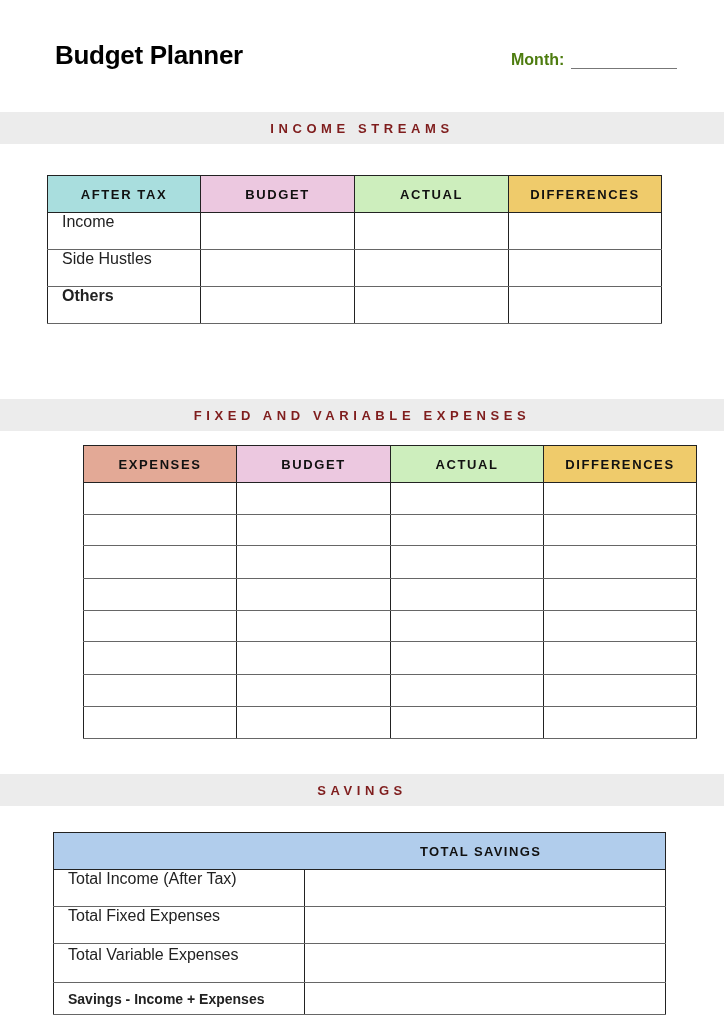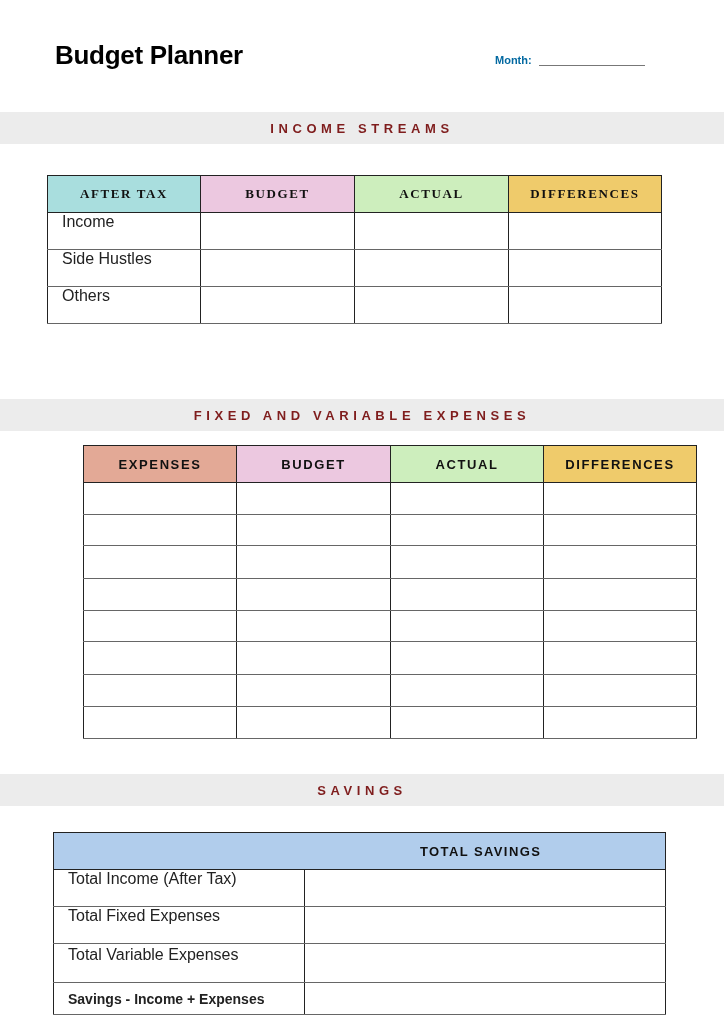--- a/index.html
+++ b/index.html
@@ -1,18 +1,18 @@
 <!DOCTYPE html>
 <html><head>
 <meta charset="utf-8">
 <style>
   html, body { margin: 0; padding: 0; background: #ffffff; }
   body { width: 724px; height: 1024px; position: relative; overflow: hidden; font-family: "Liberation Sans", "DejaVu Sans", sans-serif; color: #111; }
   .title { position: absolute; left: 55px; top: 40px; font-size: 26px; font-weight: bold; letter-spacing: -0.3px; color: #000; }
-  .month { position: absolute; left: 495px; top: 51px; font-size: 11px; font-weight: bold; color: #0369a1; display: flex; align-items: flex-end; }
+  .month { position: absolute; left: 511px; top: 51px; font-size: 16px; font-weight: bold; color: #4d7c0f; display: flex; align-items: flex-end; }
   .month-line { display: inline-block; width: 106px; border-bottom: 1.5px solid #777; margin-left: 7px; height: 14px; }
   .band { position: absolute; left: 0; width: 724px; height: 32px; background: #ececec; display: flex; align-items: center; justify-content: center; font-size: 13px; font-weight: bold; letter-spacing: 4.6px; color: #7f1d1d; }
   table { position: absolute; border-collapse: collapse; table-layout: fixed; }
   td, th { border: 1.5px solid #222; padding: 0; }
   th { font-size: 13px; font-weight: bold; letter-spacing: 1.6px; color: #111; text-align: center; }
   td.rowlabel { font-size: 16px; padding-left: 14px; vertical-align: bottom; padding-bottom: 18px; color: #222; }
   td.cell { background: #fff; }
   td { border-top-color: #666; border-bottom-color: #666; }
   td.cell, td.rowlabel { border-left-color: #222; border-right-color: #222; }
   .sav td.rowlabel { font-size: 16px; padding-left: 14px; }
@@ -30,39 +30,39 @@
 <div class="band" style="top:112px;">INCOME STREAMS</div>
 
 <table style="left:47px; top:175px; width:614px;">
   <colgroup>
       <col style="width:153px">
       <col style="width:154px">
       <col style="width:154px">
       <col style="width:153px">
     </colgroup>
   <tbody>
-      <tr style="height:37px;font-family:Liberation Serif, serif;">
+      <tr style="height:37px;">
     <th style="background:#a9dede;">AFTER TAX</th>
     <th style="background:#ecc8e0;">BUDGET</th>
     <th style="background:#cdeebd;">ACTUAL</th>
     <th style="background:#efcb6b;">DIFFERENCES</th>
   </tr>
   <tr style="height:33px;">
     <td class="rowlabel">Income</td>
     <td class="cell"></td>
     <td class="cell"></td>
     <td class="cell"></td>
   </tr>
   <tr style="height:31px;">
     <td class="rowlabel">Side Hustles</td>
     <td class="cell"></td>
     <td class="cell"></td>
     <td class="cell"></td>
   </tr>
-  <tr style="height:32px;">
+  <tr style="height:32px;font-weight:bold;">
     <td class="rowlabel" style="vertical-align:top; padding-top:0;">Others</td>
     <td class="cell"></td>
     <td class="cell"></td>
     <td class="cell"></td>
   </tr>
 </tbody>
   </table>
 
 <div class="band" style="top:399px;">FIXED AND VARIABLE EXPENSES</div>
 

